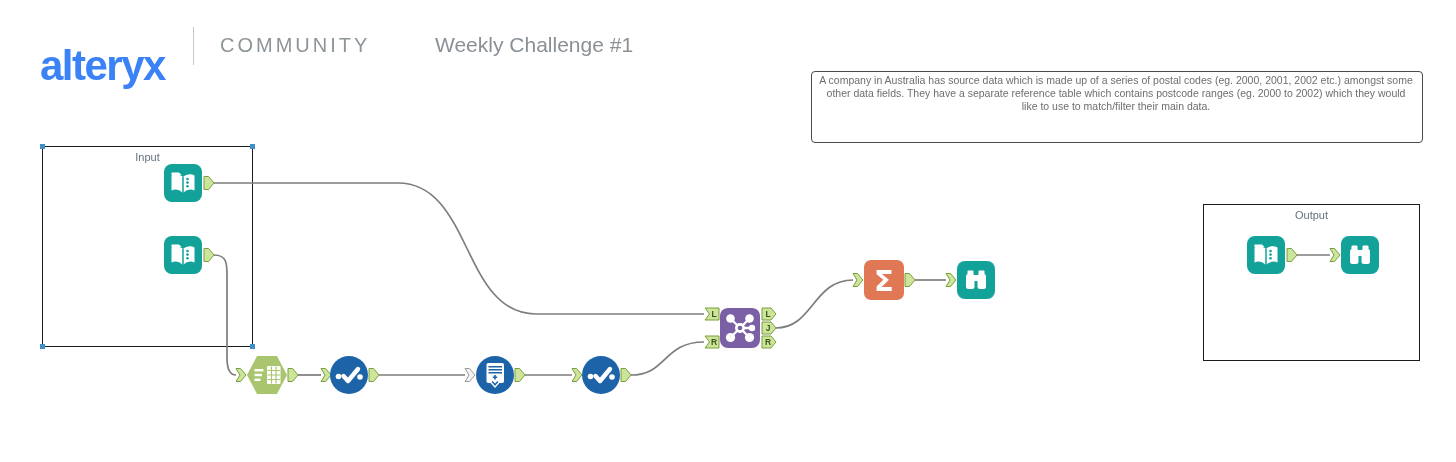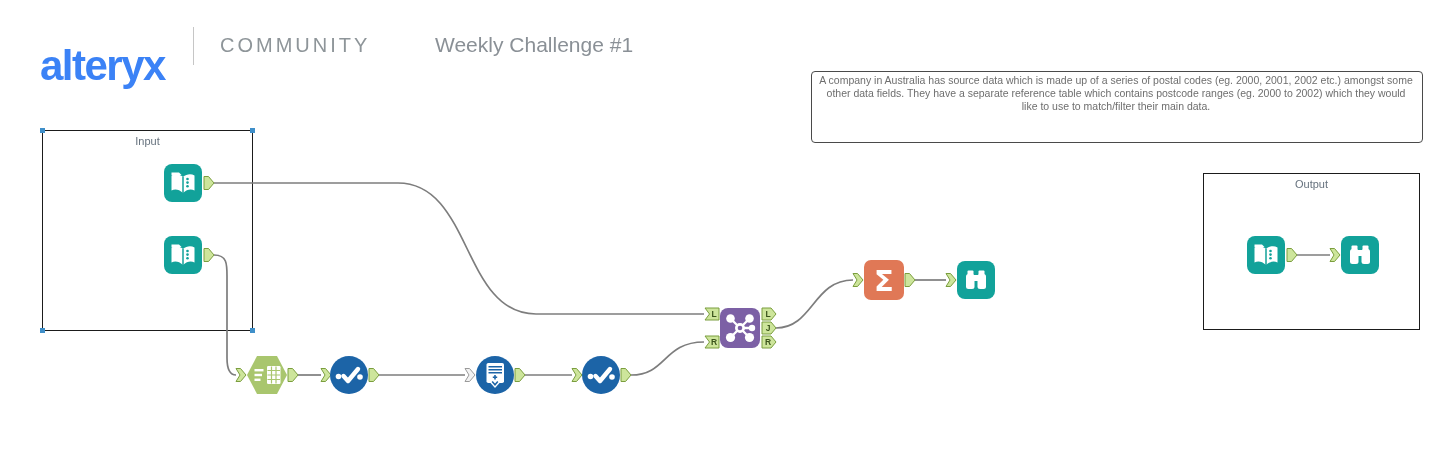--- a/index.html
+++ b/index.html
@@ -14,28 +14,28 @@
              color:#8E9599;}
   .wf-title{position:absolute;left:435px;top:33px;font-size:21px;color:#8A9096;}
 
   
   .comment-box{position:absolute;left:811px;top:71px;width:612px;height:72px;
                border:1px solid #4A4A4A;border-radius:4px;background:#fff;
                box-sizing:border-box;padding:2px 8px 0 6px;text-align:center;}
   .comment-box p{margin:0 0 11px 0;font-size:10.5px;line-height:1.24;color:#6E6E6E;}
 
   
-  .container{position:absolute;border:1px solid #1B1B1B;background:transparent;box-sizing:border-box;}
+  .container{position:absolute;border:1px solid #1B1B1B;background:transparent;box-sizing:border-box;margin-top:16px;}
   .container .clabel{position:absolute;top:4px;left:0;width:100%;text-align:center;
                      font-size:11px;color:#66727E;}
   .handle{position:absolute;width:5px;height:5px;background:#3F8FC9;}
   .h-tl{left:-3px;top:-3px;} .h-tr{right:-3px;top:-3px;}
   .h-bl{left:-3px;bottom:-3px;} .h-br{right:-3px;bottom:-3px;}
   #input-container{left:42px;top:130px;width:211px;height:201px;}
-  #output-container{left:1203px;top:173px;width:217px;height:157px;}
+  #output-container{left:1203px;top:188px;width:217px;height:157px;}
 
   
   #canvas-svg{position:absolute;left:0;top:0;z-index:2;}
   .wire{fill:none;stroke:#7D7D7D;stroke-width:1.7px;}
   .anchor-letter{font-size:8.5px;font-weight:bold;fill:#3A531B;text-anchor:middle;
                  font-family:"Liberation Sans", sans-serif;}
   .sigma{font-size:29px;font-weight:bold;fill:#ffffff;text-anchor:middle;
          font-family:"DejaVu Sans", sans-serif;}
 </style>
 </head>

